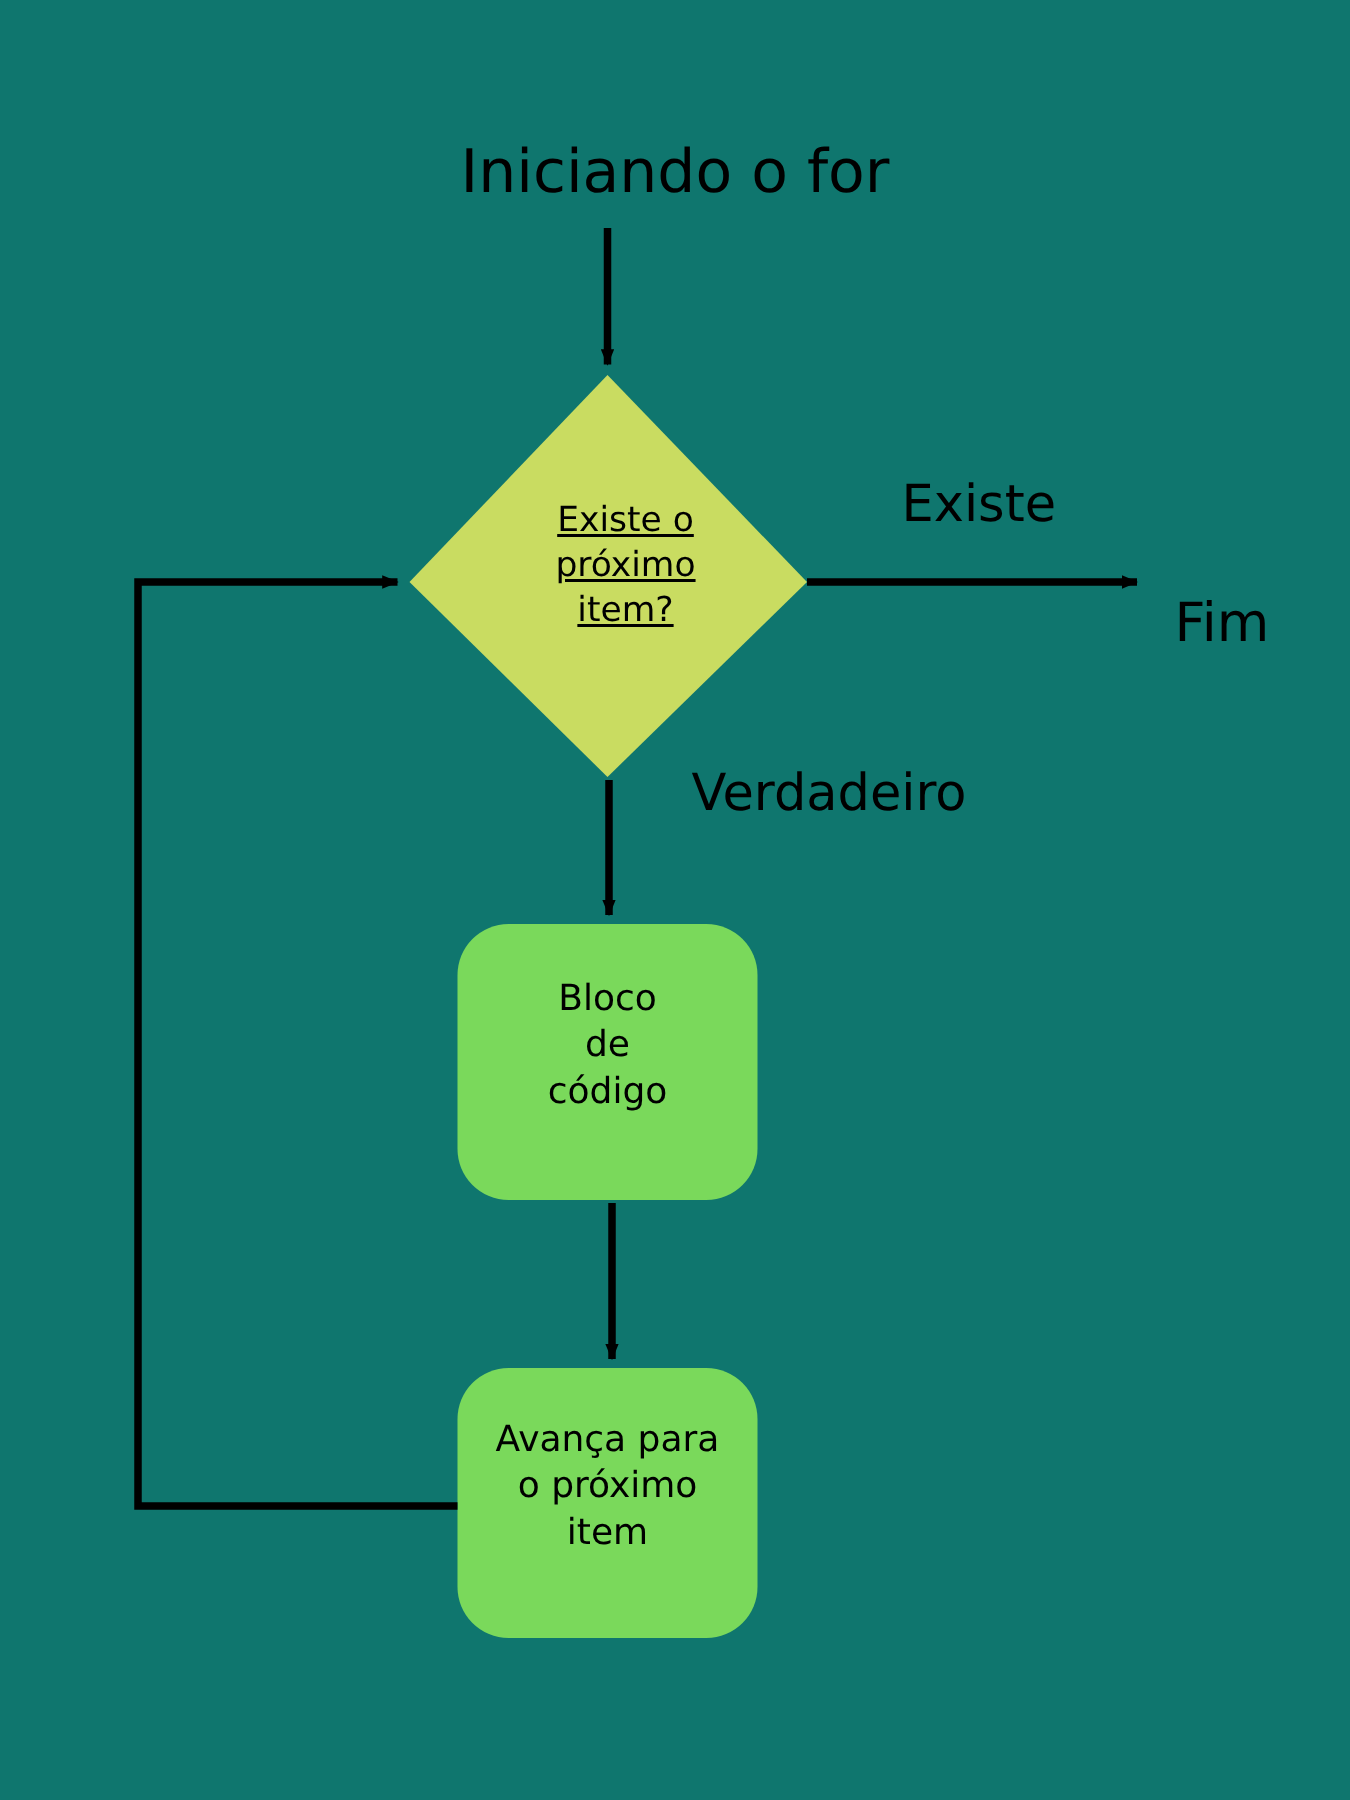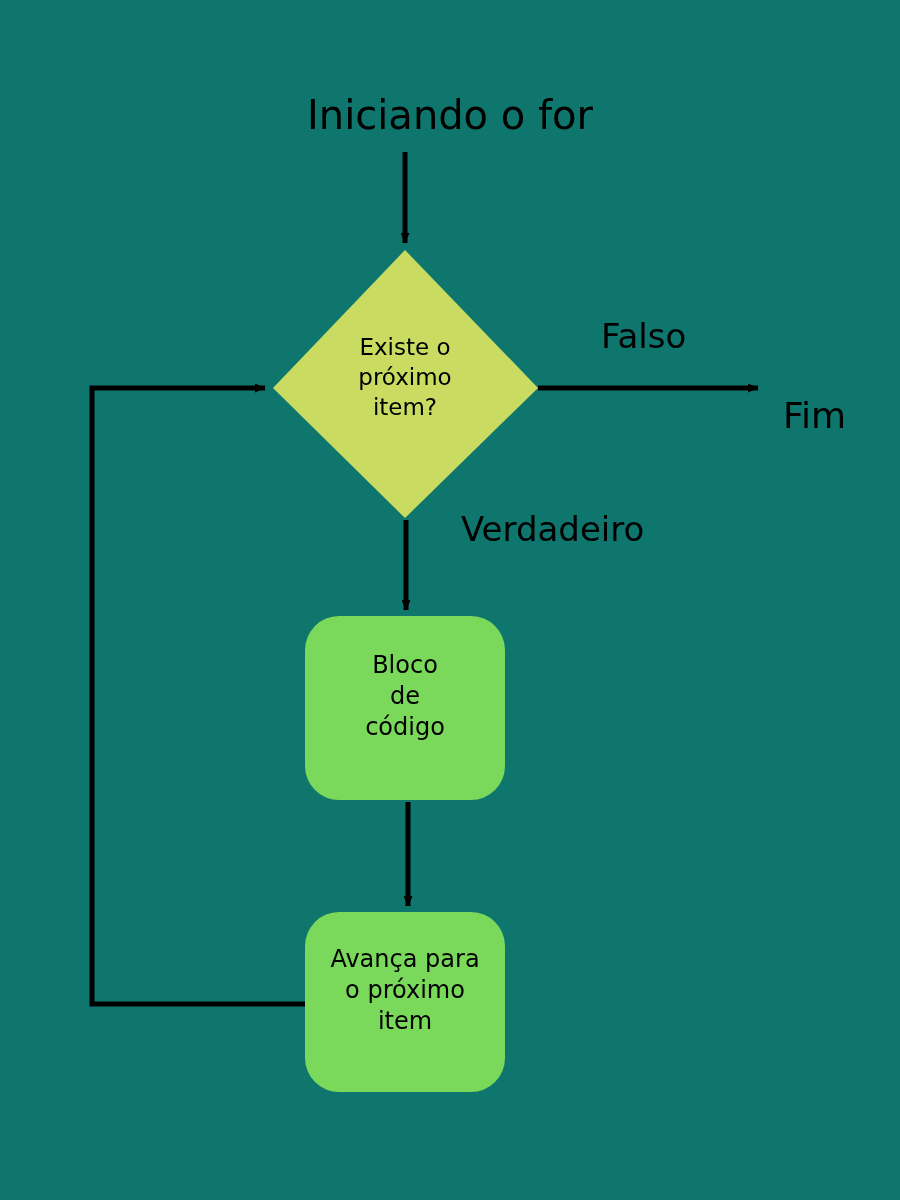--- a/index.html
+++ b/index.html
@@ -43,24 +43,25 @@
   
   #start-label {
     left: 0;
     top: 92;
     width: 900px;
     text-align: center;
     font-size: 40px;
   }
   
   #decision-text {
-    left: 300px;
+    left: 312px;
     top: 333px;
     width: 210px;
     font-size: 23px;
+    text-decoration: underline;
   }
   
   #process-text {
     left: 305px;
     top: 650px;
     width: 200px;
     font-size: 24px;
   }
   
   #advance-text {
@@ -114,21 +115,21 @@
 
     <path d="M305,1004 L92,1004 L92,388 L265,388" fill="none" stroke="#000000" stroke-width="5" marker-end="url(#arrowhead)"></path>
   </svg>
 
   <div class="free-label" id="start-label" style="top:92px;">Iniciando o for</div>
 
   <div class="node-label" id="decision-text">Existe o
 próximo
 item?</div>
 
-  <div class="free-label" id="falso-label">Falso</div>
+  <div class="free-label" id="falso-label">Existe</div>
 
   <div class="free-label" id="fim-label">Fim</div>
 
   <div class="free-label" id="verdadeiro-label">Verdadeiro</div>
 
   <div class="node-label" id="advance-text">Avança para
 o próximo
 item</div>
 
   <div class="node-label" id="process-text">Bloco

